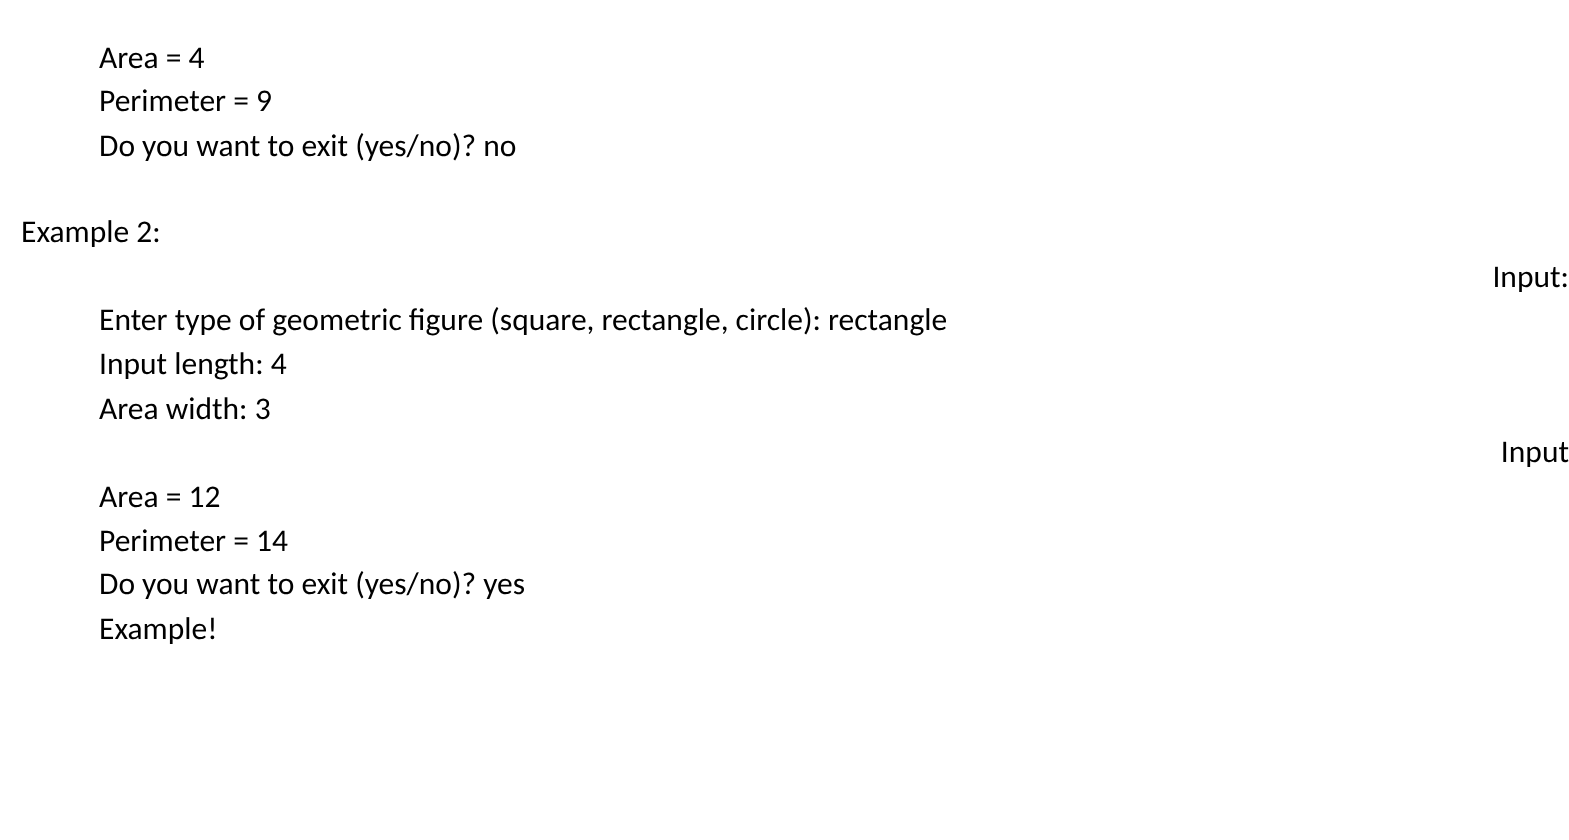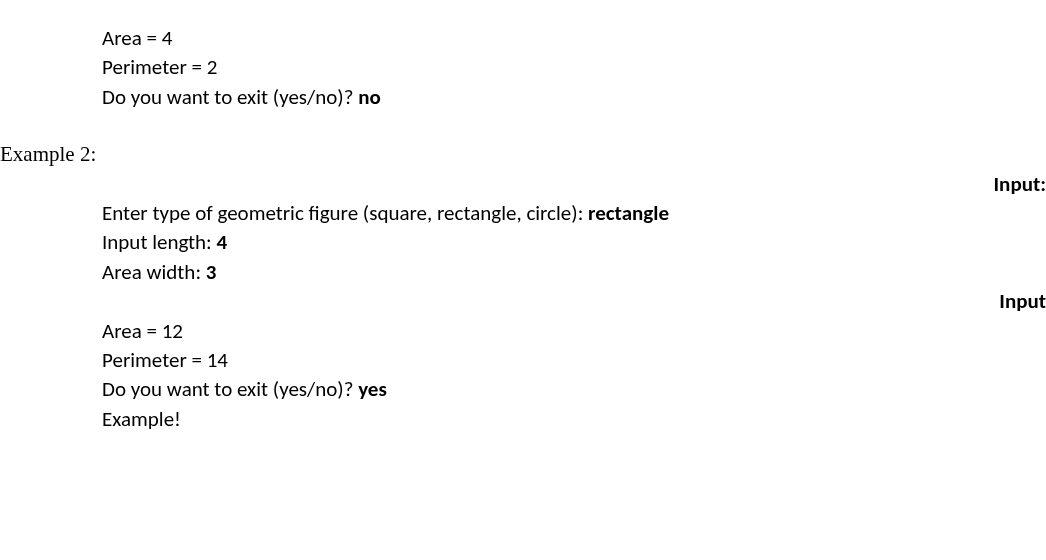--- a/index.html
+++ b/index.html
@@ -11,42 +11,41 @@
       font-family: Calibri, "Segoe UI", Arial, sans-serif;
       font-size: 21px;
       line-height: 1.4;
       color: #000;
       background: #fff;
       width: 1046px;
       height: 560px;
       padding-top: 24px;
     }
     .indent-1 {
-      margin-left: 0px;
-      font-family: Liberation Serif, serif;
+      margin-left: 14px;
     }
     .indent-2 {
       margin-left: 38px;
       text-align: right;
     }
     .indent-3 {
-      margin-left: 102px;
+      margin-left: 66px;
     }
     .bold {
-      font-weight: bold;
+      font-weight: normal;
     }
     .spacer {
       height: 28px;
     }
   </style>
 </head>
 <body>
 
 <div class="indent-3">Area = 4</div>
-<div class="indent-3">Perimeter = 2</div>
+<div class="indent-3">Perimeter = 9</div>
 <div class="indent-3">
   <span>Do you want to exit (yes/no)? </span><span class="bold">no</span>
 </div>
 
 <div class="spacer"></div>
 
 <div class="indent-1">Example 2:</div>
 <div class="indent-2 bold">Input:</div>
 <div class="indent-3">
   <span>Enter type of geometric figure (square, rectangle, circle): </span><span class="bold">rectangle</span>

